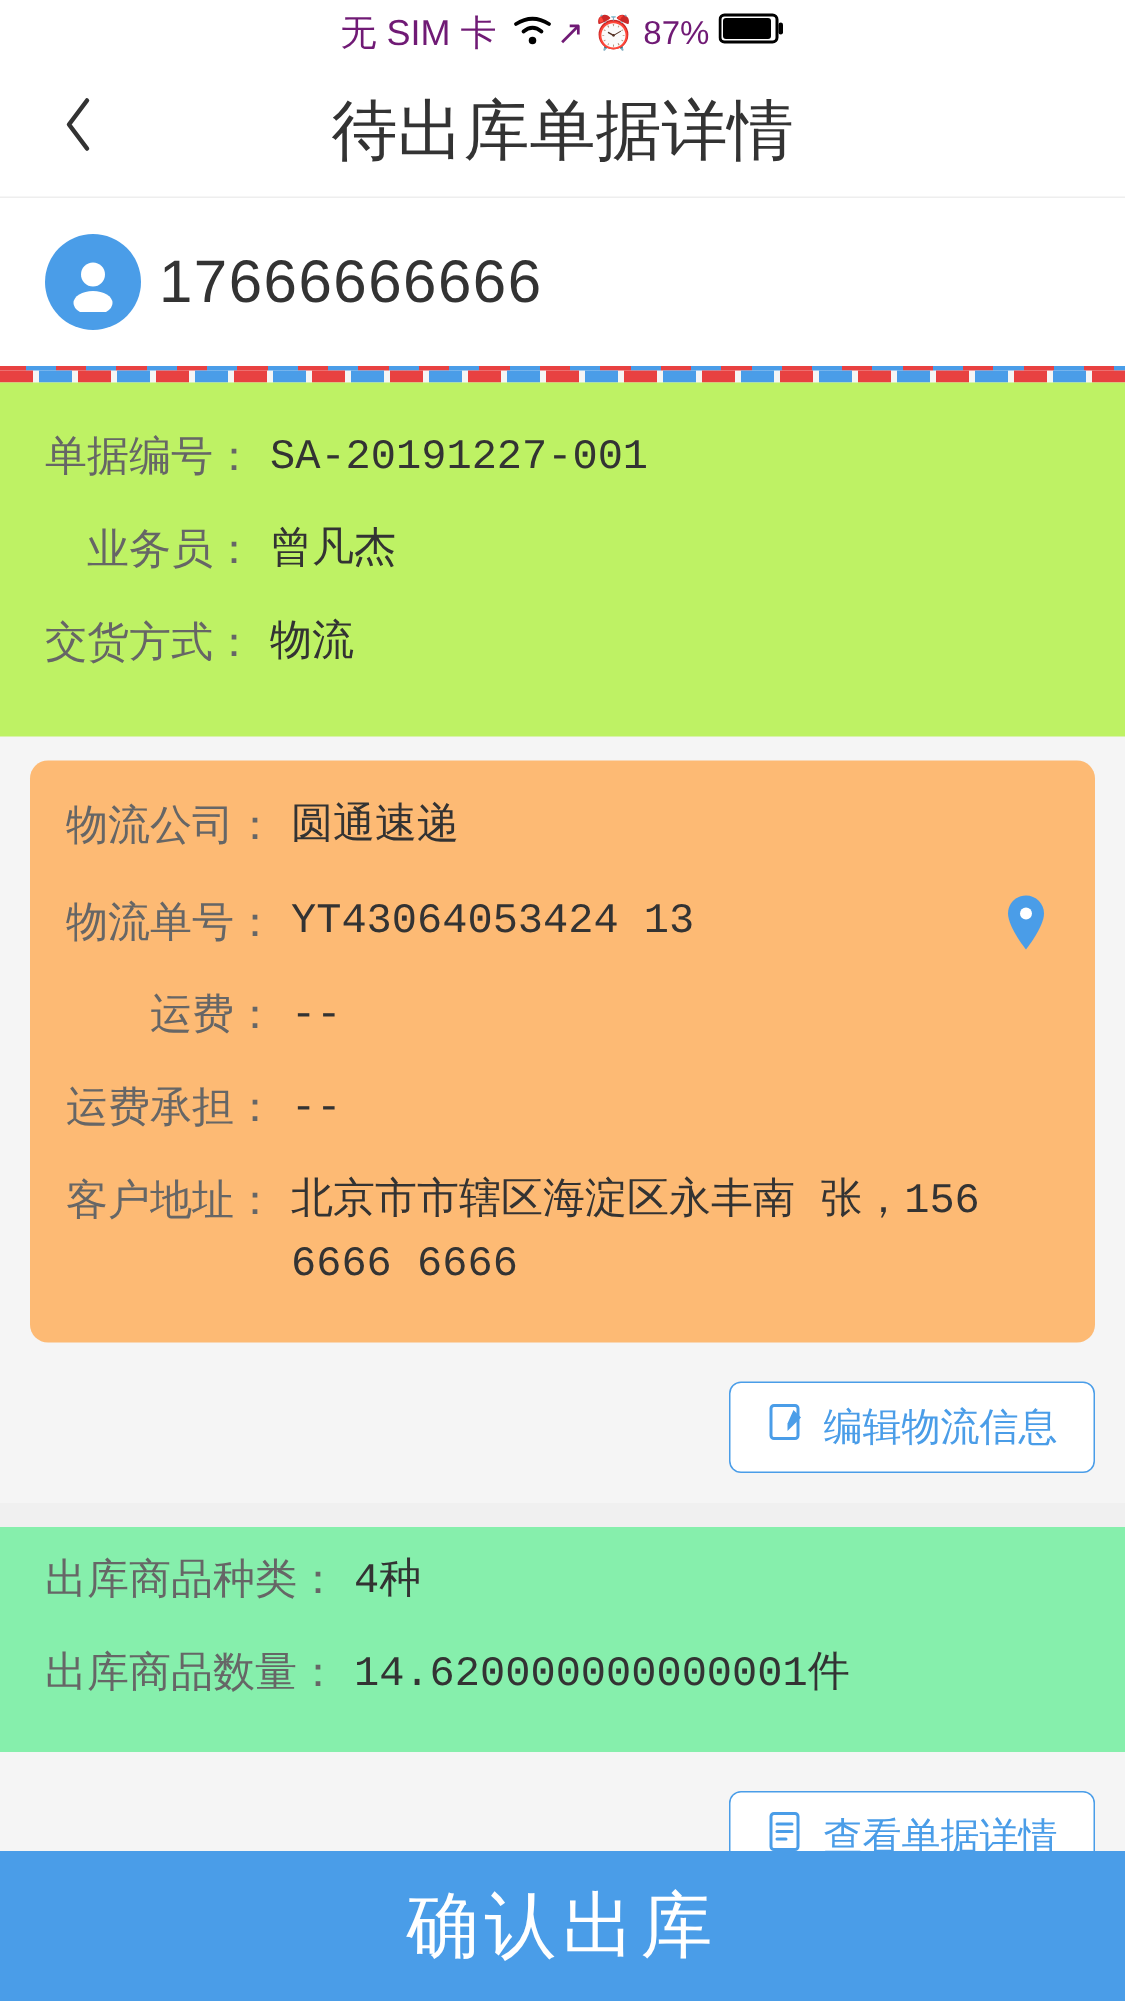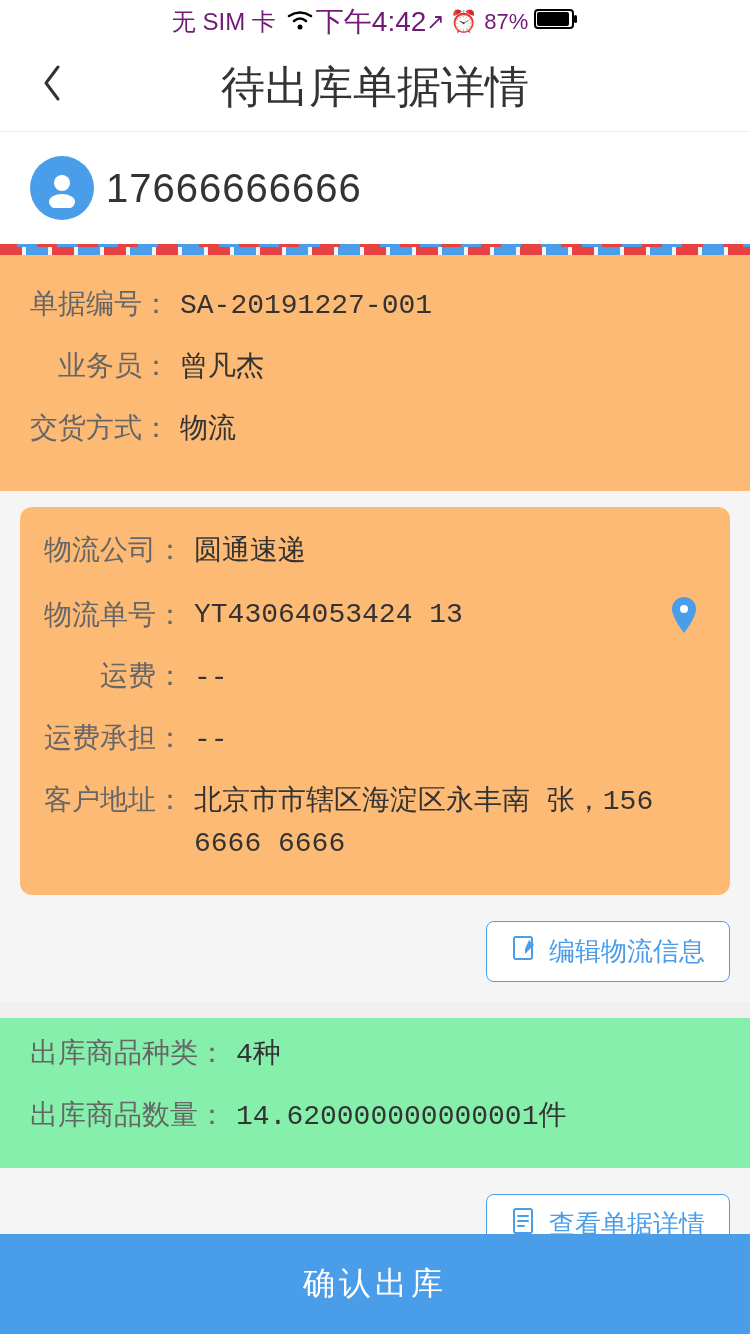--- a/index.html
+++ b/index.html
@@ -91,21 +91,21 @@
     
     .dashed-divider {
       width: 100%;
       height: 8px;
       background: repeating-linear-gradient(90deg, #e84141 0px, #e84141 22px, transparent 22px, transparent 26px, #4a9de8 26px, #4a9de8 48px, transparent 48px, transparent 52px);
       margin-bottom: 0;
     }
 
     
     .info-section {
-      background: #fdba74;
+      background: #bef264;
       padding: 30px 30px 20px 30px;
       margin-bottom: 16px;
     }
     .info-row {
       display: flex;
       align-items: flex-start;
       margin-bottom: 20px;
     }
     .info-label {
       color: #666;
@@ -195,21 +195,21 @@
       width: 750px;
       background: #4a9de8;
       height: 100px;
       display: flex;
       align-items: center;
       justify-content: center;
       cursor: pointer;
     }
     .bottom-btn-text {
       color: #fff;
-      font-size: 32px;
+      font-size: 48px;
       font-weight: 500;
       letter-spacing: 4px;
     }
 
     
     .spacer { height: 200px; background: #f5f5f5; }
   </style>
 </head>
 <body>
 
@@ -218,21 +218,20 @@
     <span>无 SIM 卡</span>
     <span>
       <svg width="32" height="22" viewBox="0 0 32 22">
         <path d="M16 18 Q16 18 16 18" fill="#000"></path>
         <path d="M10 13 Q16 8 22 13" fill="none" stroke="#000" stroke-width="2.5" stroke-linecap="round"></path>
         <path d="M5 8 Q16 1 27 8" fill="none" stroke="#000" stroke-width="2.5" stroke-linecap="round"></path>
         <circle cx="16" cy="19" r="2.5" fill="#000"></circle>
       </svg>
     </span>
   </div>
-  <div class="status-center">下午4:42</div>
   <div class="status-right">
     <span>↗</span>
     <span>⏰</span>
     <span>87%</span>
     <span>
       <svg width="44" height="22" viewBox="0 0 44 22">
         <rect x="1" y="2" width="38" height="18" rx="3" ry="3" fill="none" stroke="#000" stroke-width="2"></rect>
         <rect x="3" y="4" width="32" height="14" rx="2" fill="#000"></rect>
         <rect x="40" y="7" width="3" height="8" rx="1.5" fill="#000"></rect>
       </svg>

